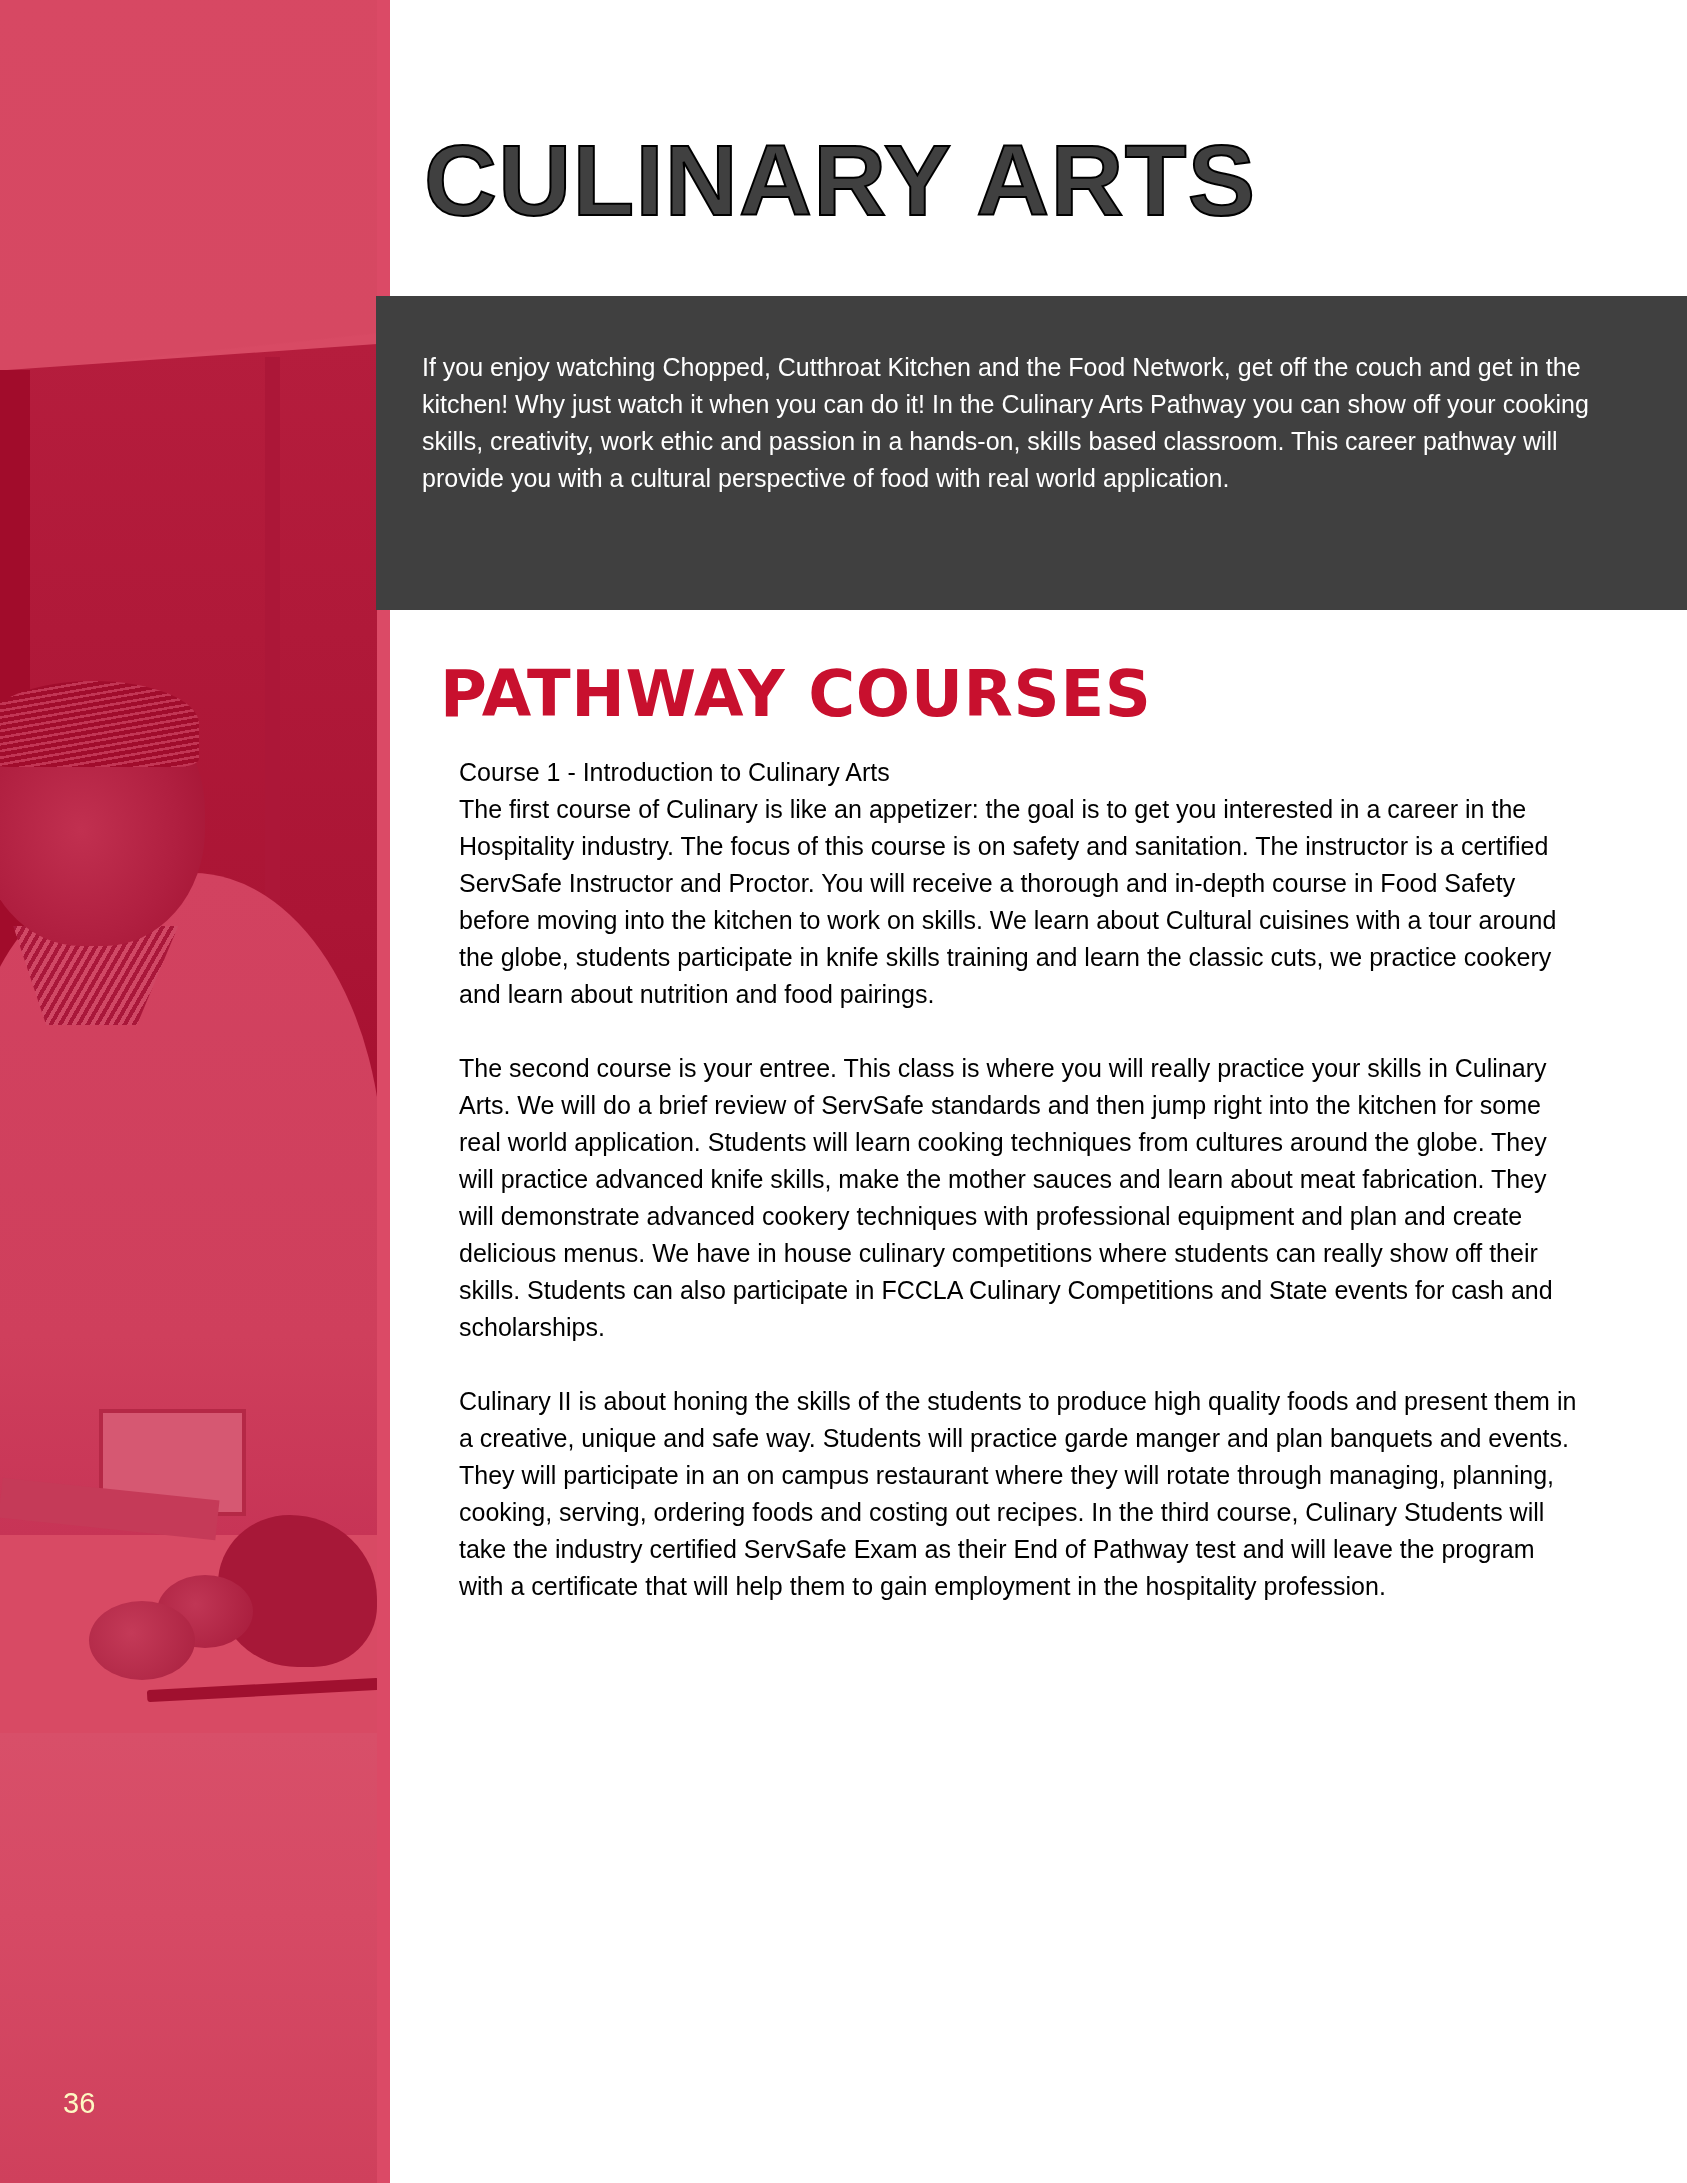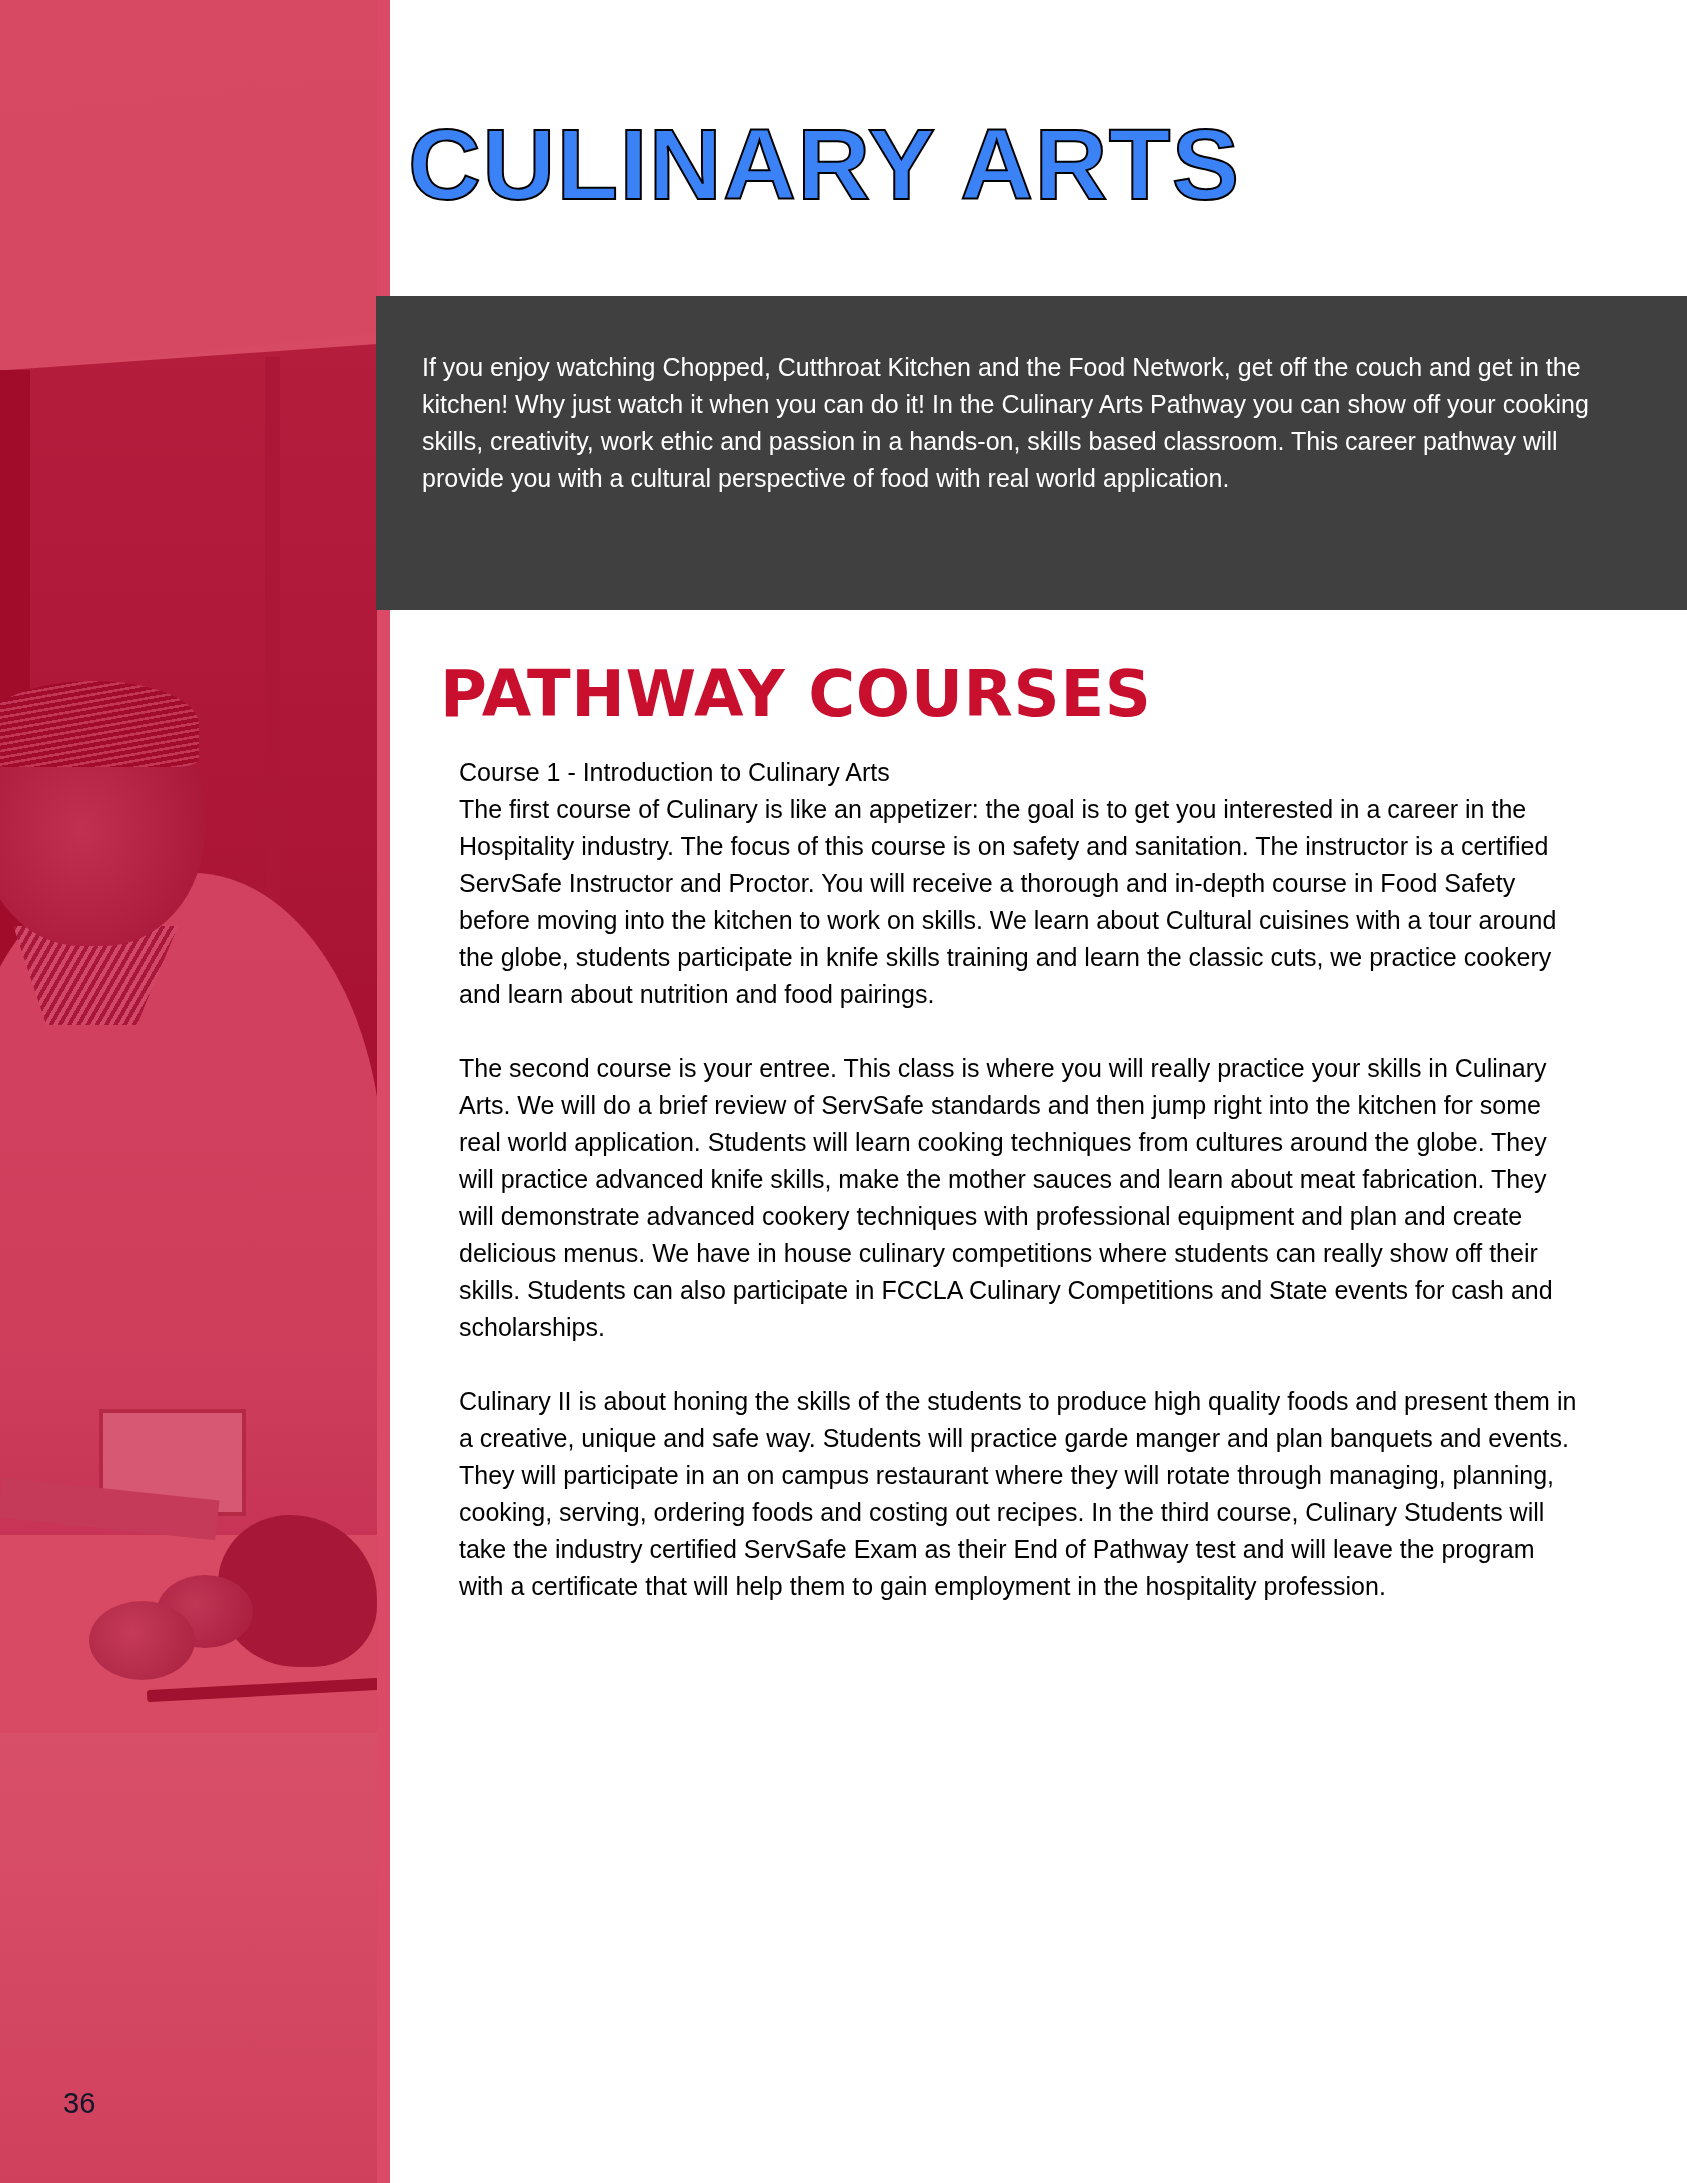--- a/index.html
+++ b/index.html
@@ -94,34 +94,34 @@
     .photo-panel .pen {
       position: absolute; left: 147px; top: 1684px; width: 232px; height: 12px;
       background: #a0102f;
       transform: rotate(-3deg);
       border-radius: 2.6px;
     }
     .page-number {
       position: absolute;
       left: 63px; top: 2087px;
       font-size: 29px;
-      color: #0f172a;
+      color: #fef9c3;
       font-family: "Liberation Sans", sans-serif;
     }
 
     
     .page-title {
       position: absolute;
       left: 408px; top: 114px;
-      margin: 0;
+      margin: 16px;
       font-family: "Liberation Sans", sans-serif;
       font-weight: 900;
       font-size: 101px;
       line-height: 1;
-      color: #3b82f6;
+      color: #404040;
       letter-spacing: 1.3px;
       transform: scaleX(1.0);
       -webkit-text-stroke: 2px #000;
     }
 
     
     .intro-band {
       position: absolute;
       left: 376px; top: 296px;
       width: 1311px; height: 314px;

